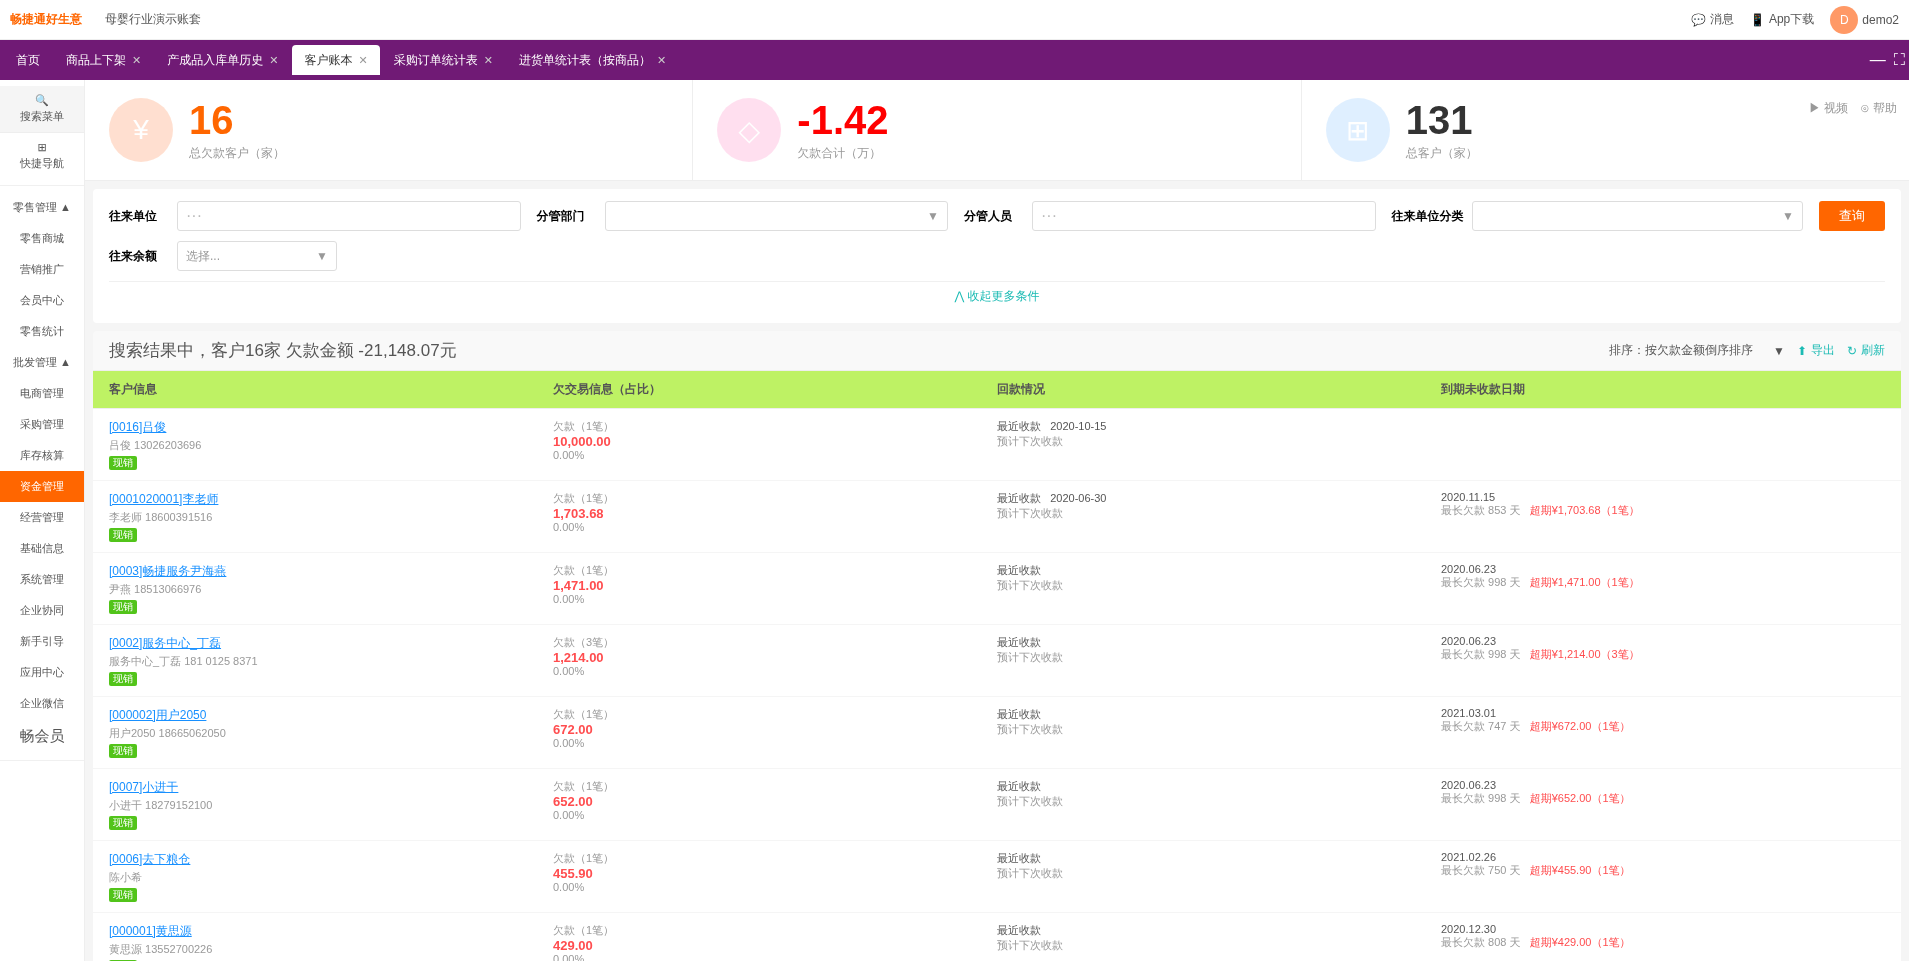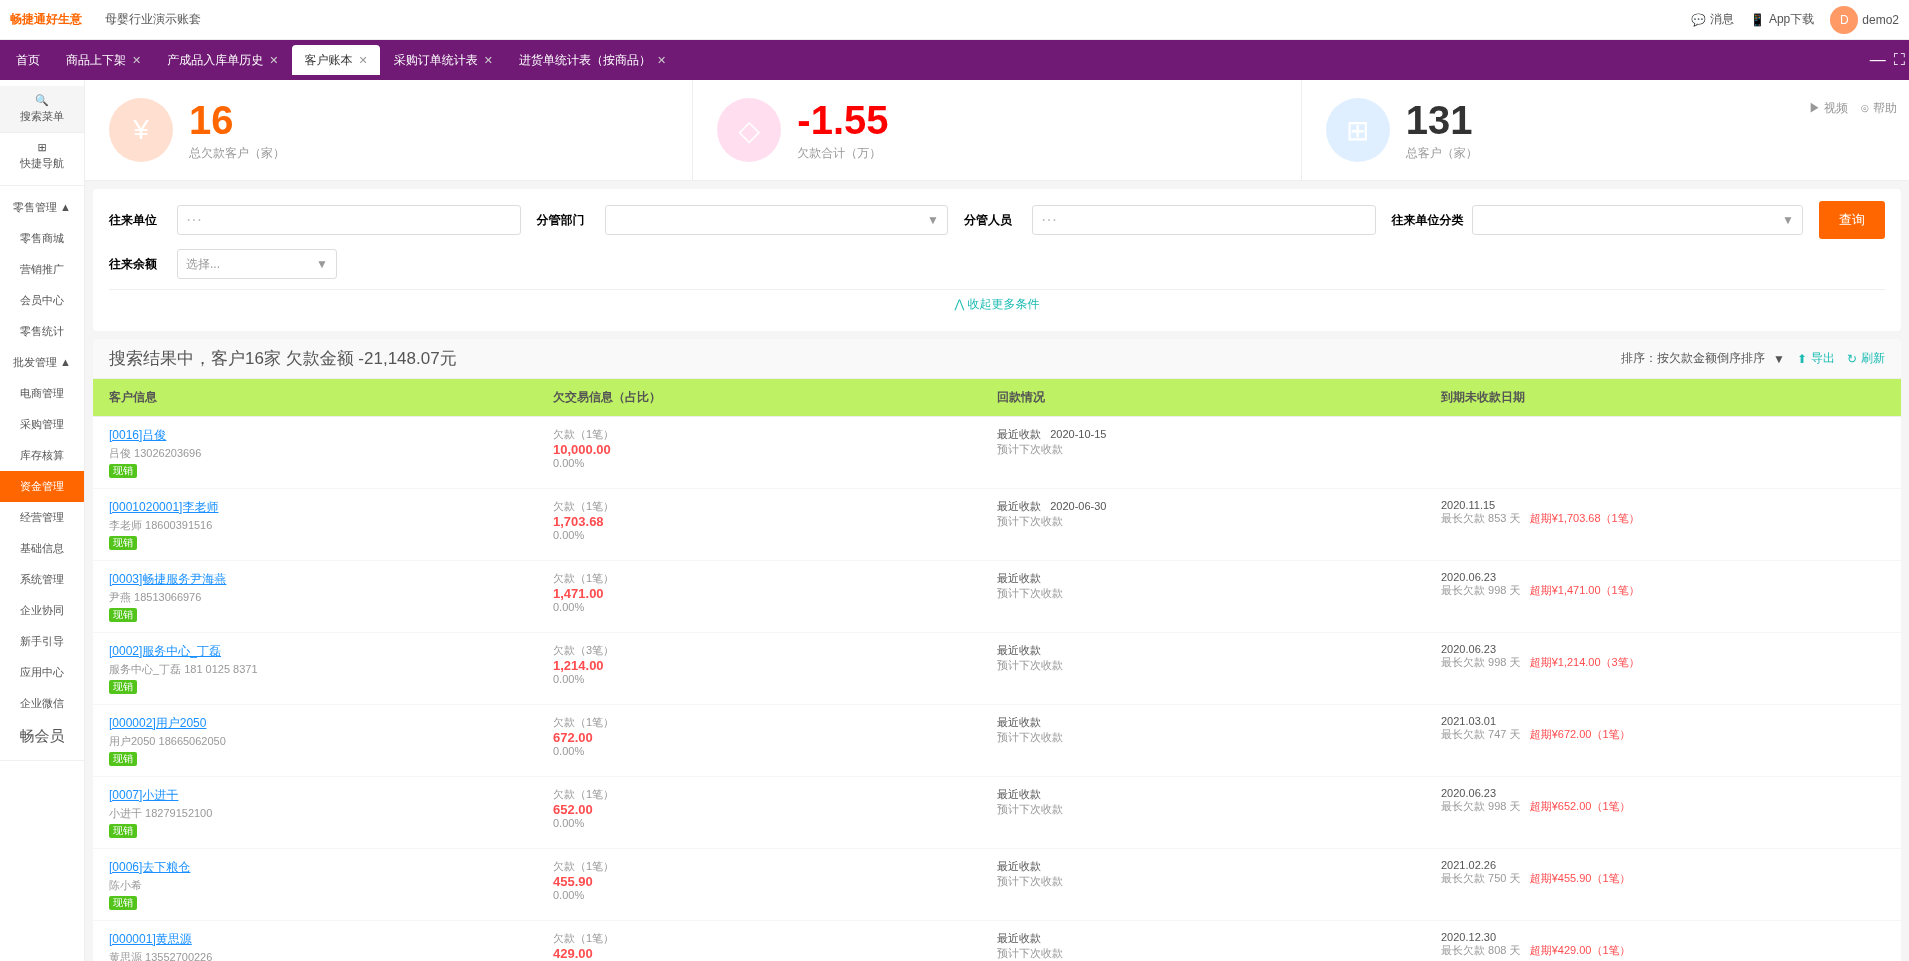--- a/index.html
+++ b/index.html
@@ -51,29 +51,29 @@
     .summary-top-right { font-size: 12px; color: #999; display: flex; gap: 12px; align-self: flex-start; margin-top: 8px; }
 
     
     .filter-area { background: #fff; padding: 12px 16px; margin: 8px; border-radius: 4px; }
     .filter-row { display: flex; align-items: center; gap: 16px; margin-bottom: 10px; }
     .filter-item { display: flex; align-items: center; gap: 8px; flex: 1; }
     .filter-label { font-size: 12px; color: #000000; white-space: nowrap; min-width: 60px; font-weight: bold; }
     .filter-input { flex: 1; height: 30px; border: 1px solid #ddd; border-radius: 3px; padding: 0 8px; font-size: 12px; display: flex; align-items: center; color: #999; position: relative; cursor: pointer; }
     .filter-input .dots { color: #bbb; font-size: 16px; }
     .filter-select { flex: 1; height: 30px; border: 1px solid #ddd; border-radius: 3px; padding: 0 8px; font-size: 12px; display: flex; align-items: center; justify-content: space-between; color: #999; cursor: pointer; }
-    .search-btn { background: #ff6600; color: #fff; border: none; border-radius: 3px; padding: 0 20px; height: 38px; cursor: pointer; font-size: 13px; }
+    .search-btn { background: #ff6600; color: #fff; border: none; border-radius: 3px; padding: 0 20px; height: 30px; cursor: pointer; font-size: 13px; }
     .collapse-bar { text-align: center; padding: 6px; color: #999; font-size: 12px; cursor: pointer; border-top: 1px solid #f0f0f0; }
     .collapse-bar span { color: #1cbbb4; }
 
     
     .results-bar { display: flex; align-items: center; justify-content: space-between; padding: 8px 16px; background: #f9f9f9; margin: 0 8px; border-radius: 4px 4px 0 0; border-bottom: 1px solid #eee; }
     .results-info { font-size: 17px; color: #555; }
     .results-actions { display: flex; align-items: center; gap: 12px; font-size: 12px; color: #555; }
-    .results-sort { display: flex; align-items: center; gap: 8px; cursor: pointer; }
+    .results-sort { display: flex; align-items: center; gap: 20px; cursor: pointer; }
     .results-action-btn { display: flex; align-items: center; gap: 4px; cursor: pointer; color: #1cbbb4; }
 
     
     .table-wrap { margin: 0 8px; background: #fff; border-radius: 0 0 4px 4px; }
     .table-header { display: grid; grid-template-columns: 2fr 2fr 2fr 2fr; padding: 10px 16px; background: #bef264; border-bottom: 1px solid #eee; font-size: 12px; font-weight: bold; color: #555; }
     .table-row { display: grid; grid-template-columns: 2fr 2fr 2fr 2fr; padding: 10px 16px; border-bottom: 1px solid #f5f5f5; font-size: 12px; align-items: start; }
     .client-name { color: #1890ff; font-size: 12px; text-decoration: underline; cursor: pointer; }
     .client-meta { color: #999; font-size: 11px; margin-top: 2px; }
     .tag-xian { display: inline-block; background: #52c41a; color: #fff; font-size: 10px; padding: 0 4px; border-radius: 2px; margin-top: 3px; }
     .amount-red { color: #ff4d4f; font-size: 13px; font-weight: bold; cursor: pointer; }
@@ -215,21 +215,21 @@
         <div class="summary-card">
           <div class="summary-icon orange">¥</div>
           <div class="summary-info">
             <div class="summary-number orange-num">16</div>
             <div class="summary-label">总欠款客户（家）</div>
           </div>
         </div>
         <div class="summary-card">
           <div class="summary-icon pink">◇</div>
           <div class="summary-info">
-            <div class="summary-number red">-1.55</div>
+            <div class="summary-number red">-1.42</div>
             <div class="summary-label">欠款合计（万）</div>
           </div>
         </div>
         <div class="summary-card" style="border-right:none; position:relative;">
           <div class="summary-icon blue">⊞</div>
           <div class="summary-info">
             <div class="summary-number black">131</div>
             <div class="summary-label">总客户（家）</div>
           </div>
           <div class="summary-top-right" style="position:absolute; top:12px; right:12px;">

